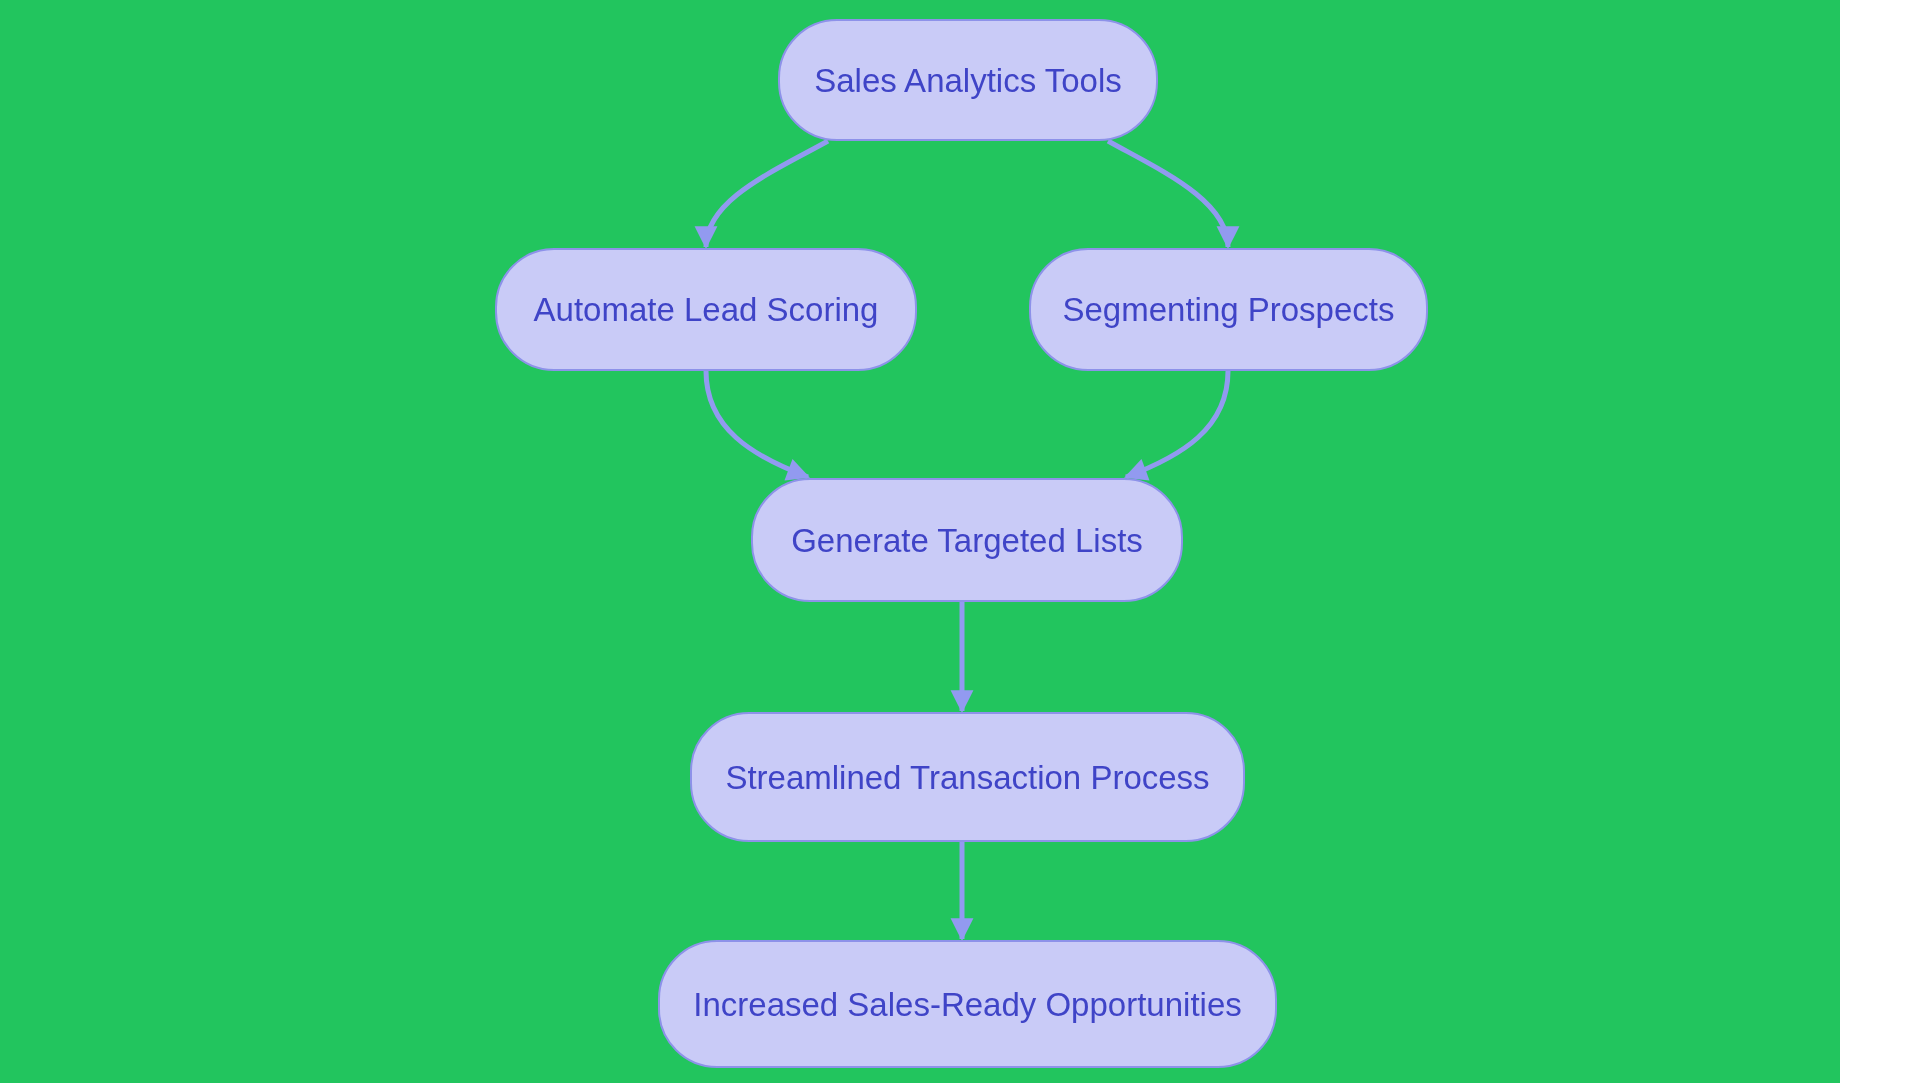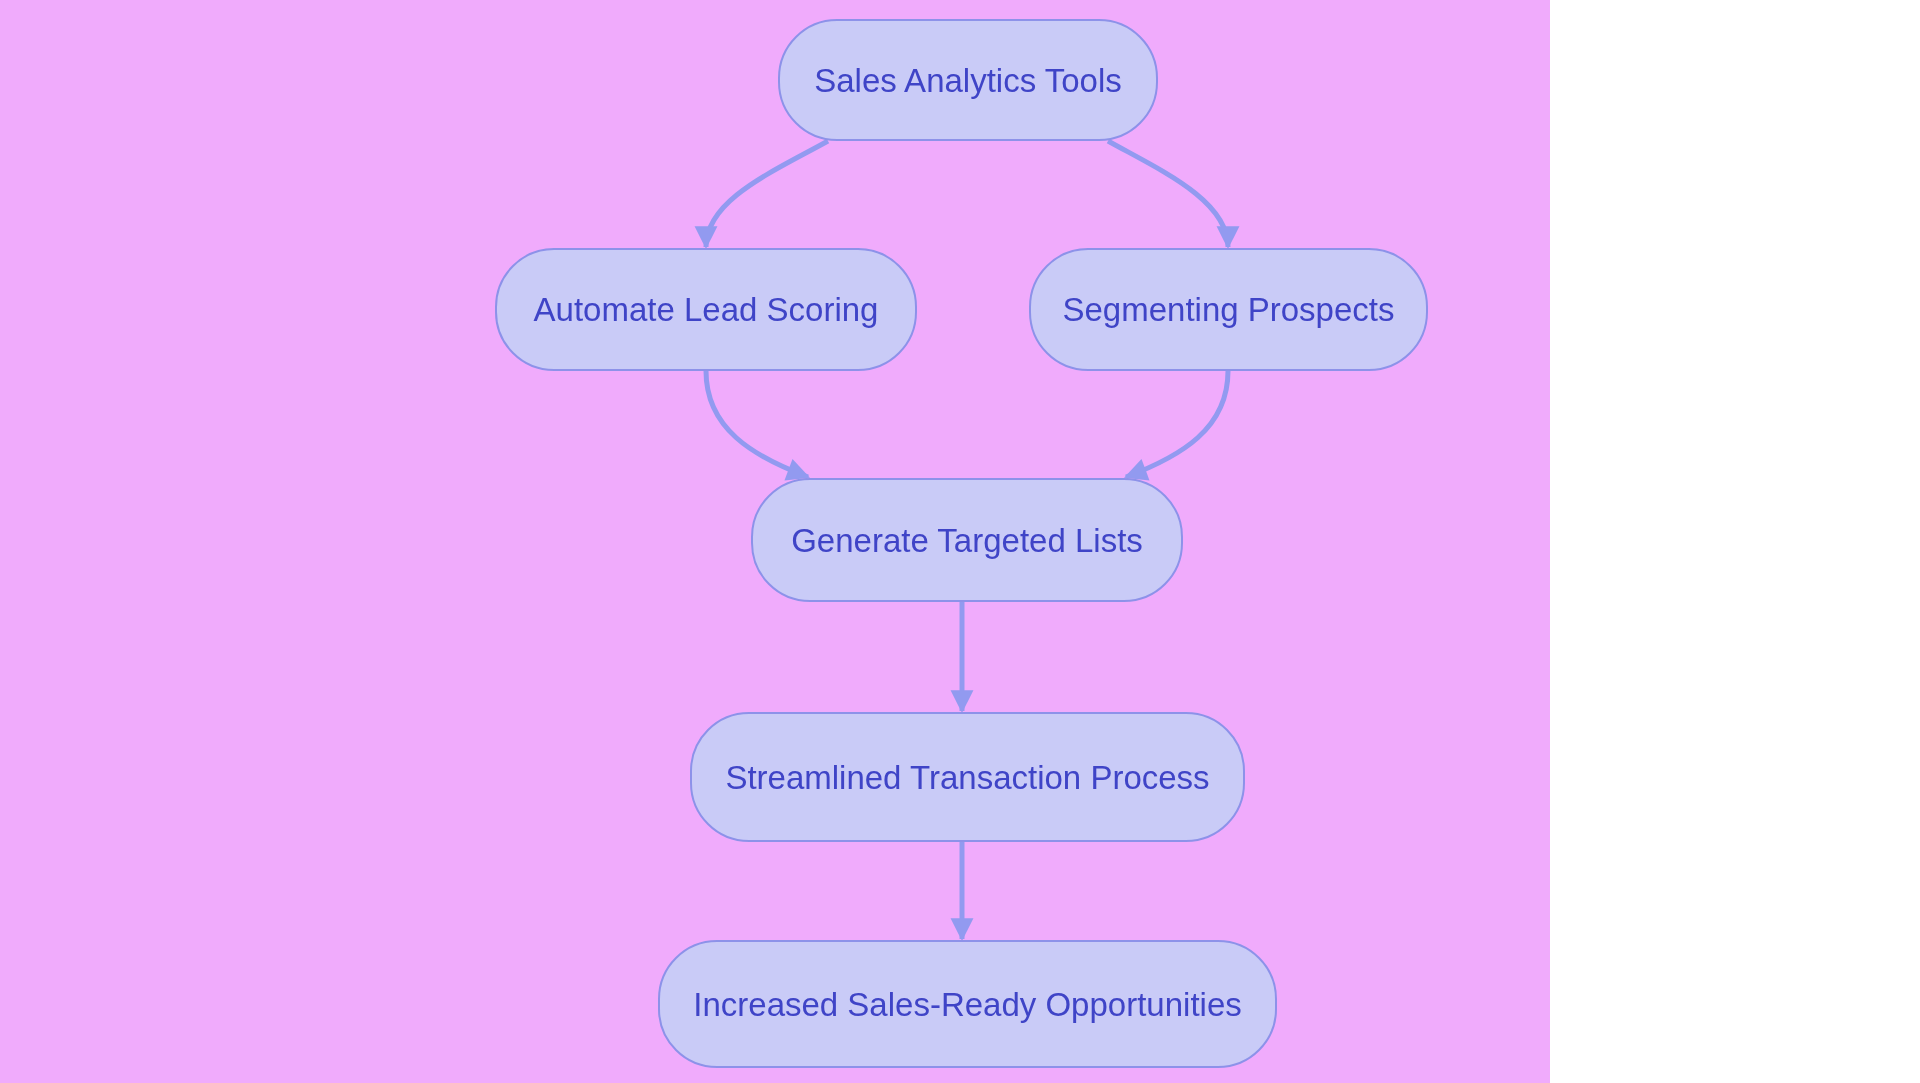--- a/index.html
+++ b/index.html
@@ -2,23 +2,23 @@
 <html><head>
 <meta charset="utf-8">
 <style>
   html, body { margin: 0; padding: 0; }
   body {
     font-family: "Liberation Sans", sans-serif;
     background: #ffffff;
   }
   .stage {
     position: relative;
-    width: 1550px;
+    width: 1840px;
     height: 1083px;
-    background: #f0abfc;
+    background: #22c55e;
     overflow: hidden;
     text-align: center;
   }
   svg { display: block; }
   .flow-node-rect {
     stroke-width: 2px;
   }
   .flow-node-label {
     font-family: "Liberation Sans", sans-serif;
     font-size: 33px;

